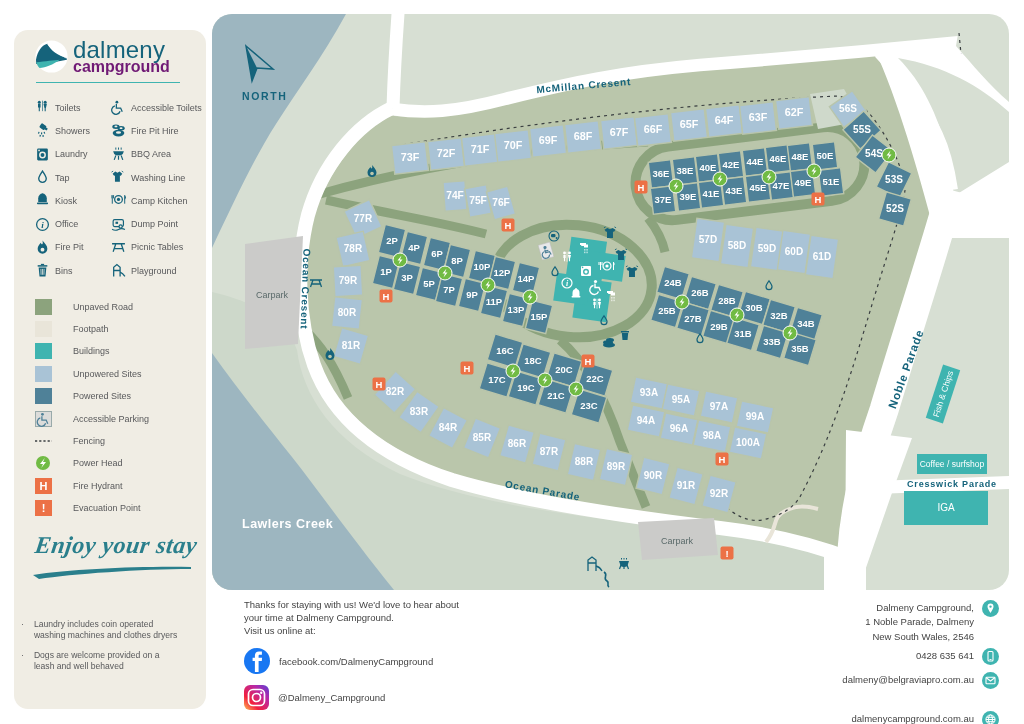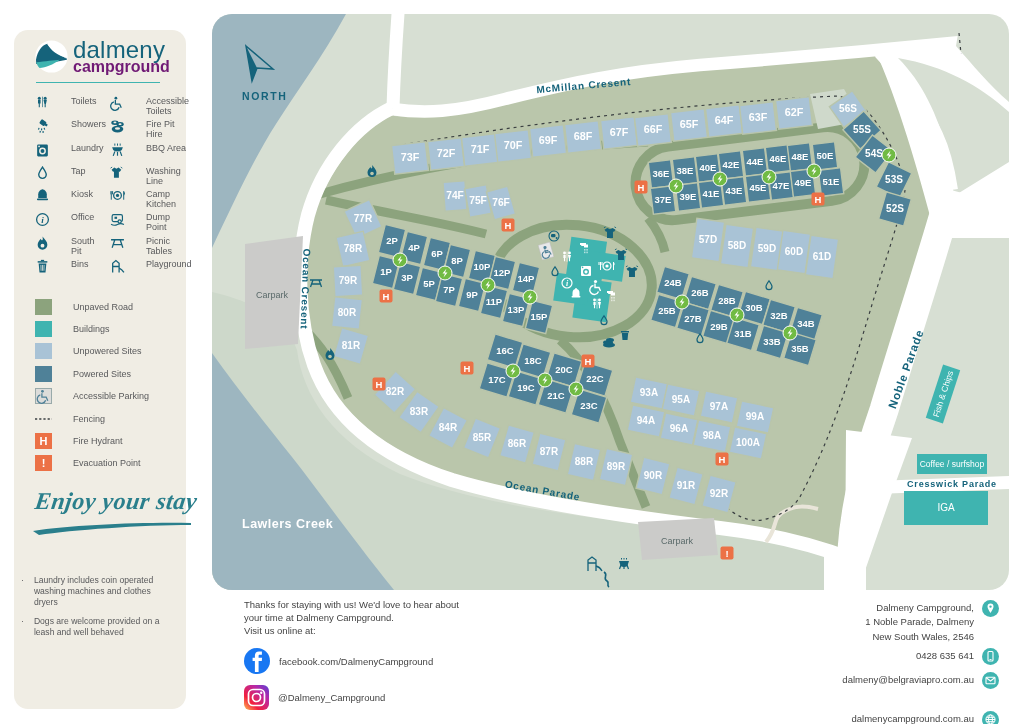--- a/index.html
+++ b/index.html
@@ -1,24 +1,24 @@
 <!DOCTYPE html>
 <html><head><meta charset="utf-8"><style>
 * { margin:0; padding:0; box-sizing:border-box; }
 html,body { width:1024px; height:724px; background:#fff; font-family:"Liberation Sans",sans-serif; position:relative; overflow:hidden; }
-.sidebar { position:absolute; left:14px; top:30px; width:172px; height:679px; background:#f0ede4; border-radius:14px; padding:6px 0 0 21px; }
+.sidebar { position:absolute; left:14px; top:30px; width:192px; height:679px; background:#f0ede4; border-radius:14px; padding:6px 0 0 21px; }
 .logo { display:flex; align-items:center; gap:5px; margin-top:2px; }
 .lt { display:flex; flex-direction:column; line-height:1; }
 .l1 { color:#15637b; font-size:24px; letter-spacing:0.2px; }
 .l2 { color:#701a75; font-size:16px; margin-top:-3px;font-weight:bold; }
 .sidebar hr { border:none; border-top:1.5px solid #3fb4b0; margin:7px 26px 13px 1px; }
 .lcols { display:flex; gap:4px; }
 .lc { display:flex; flex-direction:column; }
 .lc:first-child { width:72px; }
-.lr { display:flex; align-items:flex-start; gap:21px; height:23.3px; font-size:9px; color:#58595b; }
+.lr { display:flex; align-items:center; gap:5px; height:23.3px; font-size:9px; color:#58595b; }
 .swatches { margin-top:13px; }
 .sr { display:flex; align-items:center; gap:21px; height:22.4px; font-size:9px; color:#58595b; }
 .sw { width:17px; height:16px; display:inline-block; flex:0 0 17px; }
 .enjoy { font-family:"Liberation Serif",serif; font-style:italic; font-weight:bold; color:#2a7f8c; font-size:24px; margin-top:13px; letter-spacing:0.5px; transform:skewX(-8deg); white-space:nowrap; }
 .swoosh { margin:6px 0 0 -4px; }
 .notes { margin-top:34px; padding-right:24px; }
 .nrow { display:flex; gap:10px; font-size:8.6px; color:#58595b; margin-bottom:8px; line-height:1.3; }
 .nrow .b { margin-left:-14px; }
 .footer { position:absolute; left:232px; top:598px; width:780px; height:120px; }
 .fl { position:absolute; left:12px; top:0; }
@@ -817,21 +817,21 @@
               <circle cx="7" cy="7" r="5.5" fill="none" stroke="#15637b" stroke-width="1.2"></circle>
               <text x="7" y="10" text-anchor="middle" font-size="8.5" font-family="Liberation Serif" font-style="italic" font-weight="bold" fill="#15637b">i</text>
             </g>
           </svg>
           <span>Office</span>
         </div>
         <div class="lr">
           <svg width="15" height="15" viewBox="0 0 14 14" style="flex:0 0 15px">
             <path d="M7,0.5 C9.5,3.5 11.5,5.5 11.5,8 C11.5,11 9.5,12.8 7,12.8 C4.5,12.8 2.5,11 2.5,8 C2.5,6 4,4 5.5,2.5 C6,4.5 8,5 7,0.5 Z M7,10.8 A1.8,1.8 0 1 0 7,7.2 A1.8,1.8 0 0 0 7,10.8" fill="#15637b" fill-rule="evenodd"></path>
           </svg>
-          <span>South Pit</span>
+          <span>Fire Pit</span>
         </div>
         <div class="lr">
           <svg width="15" height="15" viewBox="0 0 14 14" style="flex:0 0 15px">
             <g fill="#15637b">
               <rect x="2.5" y="2" width="9" height="1.4"></rect>
               <rect x="5.5" y="0.8" width="3" height="1.2"></rect>
               <path d="M3.4,4.2 L10.6,4.2 L9.8,12.5 L4.2,12.5 Z"></path>
               <path d="M5.5,5.5 L5.7,11 M7,5.5 L7,11 M8.5,5.5 L8.3,11" stroke="#f0ede4" stroke-width="0.7"></path>
             </g>
           </svg>
@@ -922,20 +922,24 @@
           <span>Playground</span>
         </div>
       </div>
     </div>
  <div class="swatches">
       <div class="sr">
         <span class="sw" style="background:#8ca37d"></span>
         <span>Unpaved Road</span>
       </div>
       <div class="sr">
+        <span class="sw" style="background:#e9e5d9"></span>
+        <span>Footpath</span>
+      </div>
+      <div class="sr">
         <span class="sw" style="background:#3fb4b0"></span>
         <span>Buildings</span>
       </div>
       <div class="sr">
         <span class="sw" style="background:#a9c3d6"></span>
         <span>Unpowered Sites</span>
       </div>
       <div class="sr">
         <span class="sw" style="background:#4f8198"></span>
         <span>Powered Sites</span>
@@ -948,20 +952,27 @@
               <path d="M4,5.5 A4,4 0 1 0 9,10.5"></path>
             </g>
           </svg></span>
         <span>Accessible Parking</span>
       </div>
       <div class="sr">
         <span class="sw" style="background:none"><svg width="17" height="15" viewBox="0 0 17 15">
             <path d="M0,8 L17,8" stroke="#3a3f41" stroke-width="1.5" stroke-dasharray="2.2,2"></path>
           </svg></span>
         <span>Fencing</span>
+      </div>
+      <div class="sr">
+        <span class="sw" style="background:none"><svg width="16" height="16" viewBox="-8 -8 16 16">
+            <circle r="7" fill="#71bb44"></circle>
+            <path d="M1.8,-5 L-3,1 L0,1 L-1.8,5 L3,-1 L0,-1 Z" fill="#fff"></path>
+          </svg></span>
+        <span>Power Head</span>
       </div>
       <div class="sr">
         <span class="sw" style="background:#ec7146;color:#fff;font-weight:bold;text-align:center;font-size:11px;line-height:16px">H</span>
         <span>Fire Hydrant</span>
       </div>
       <div class="sr">
         <span class="sw" style="background:#ec7146;color:#fff;font-weight:bold;text-align:center;font-size:11px;line-height:16px">!</span>
         <span>Evacuation Point</span>
       </div>
     </div>

